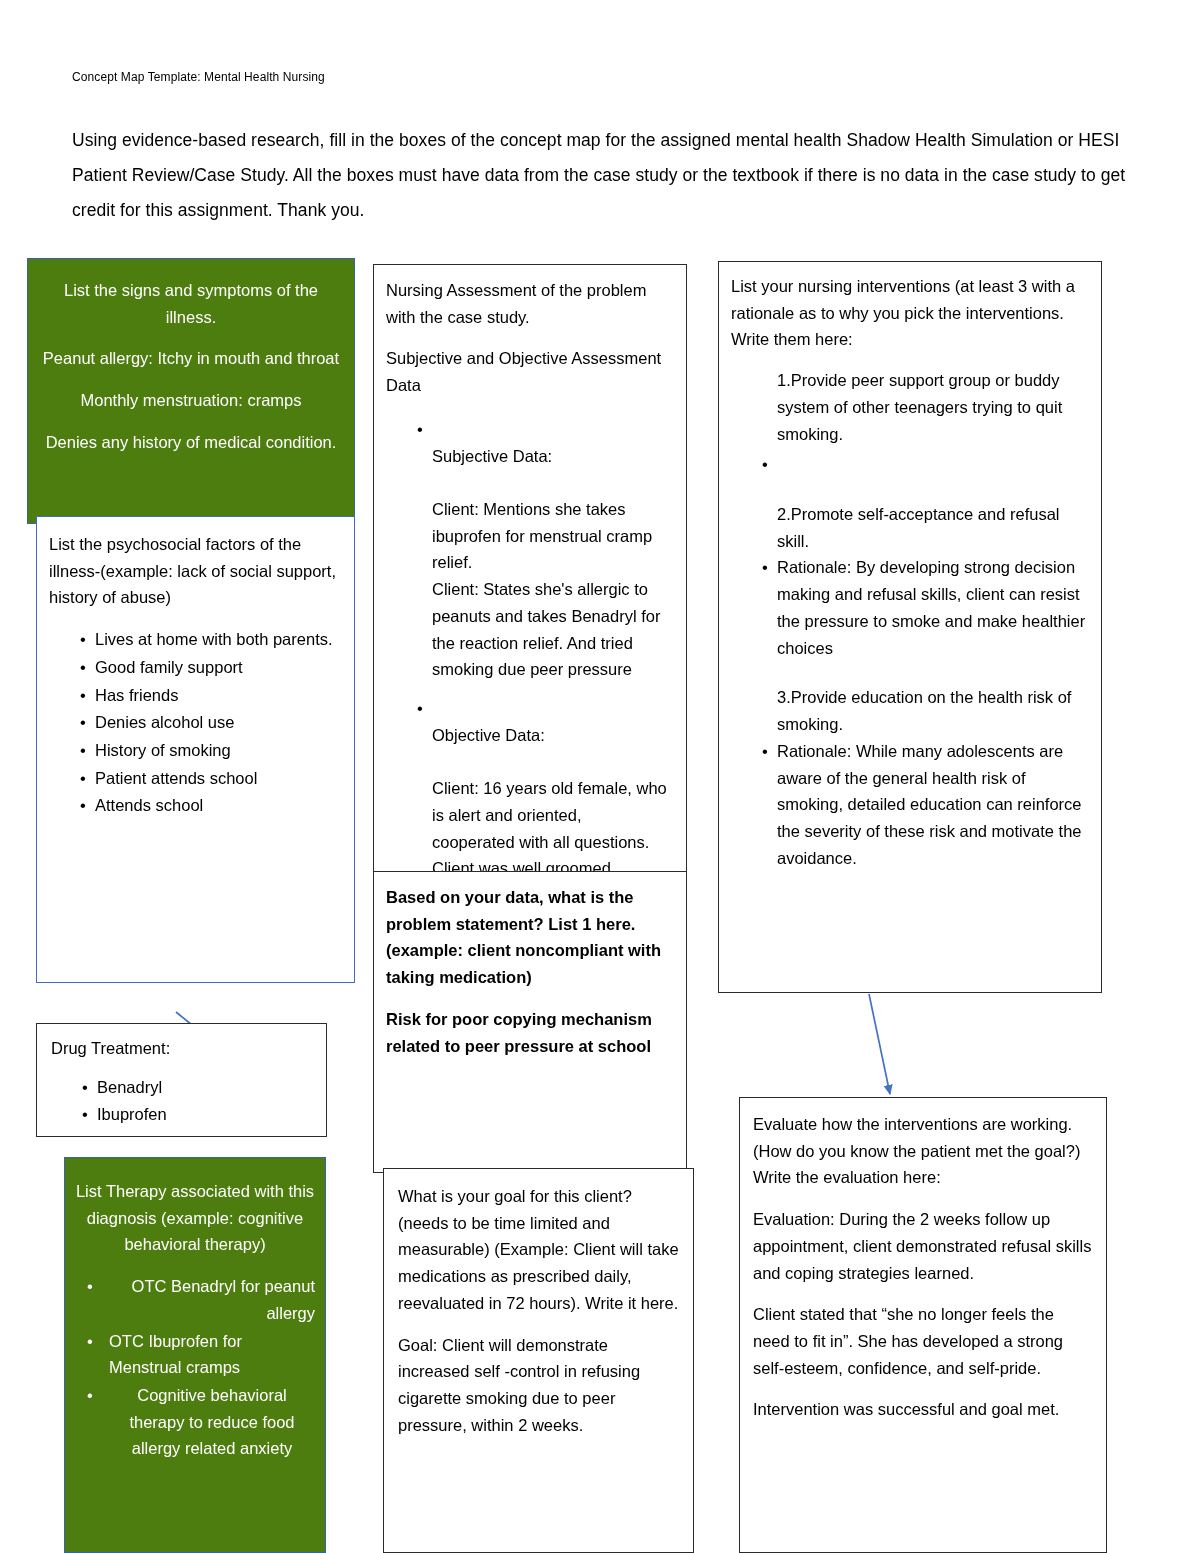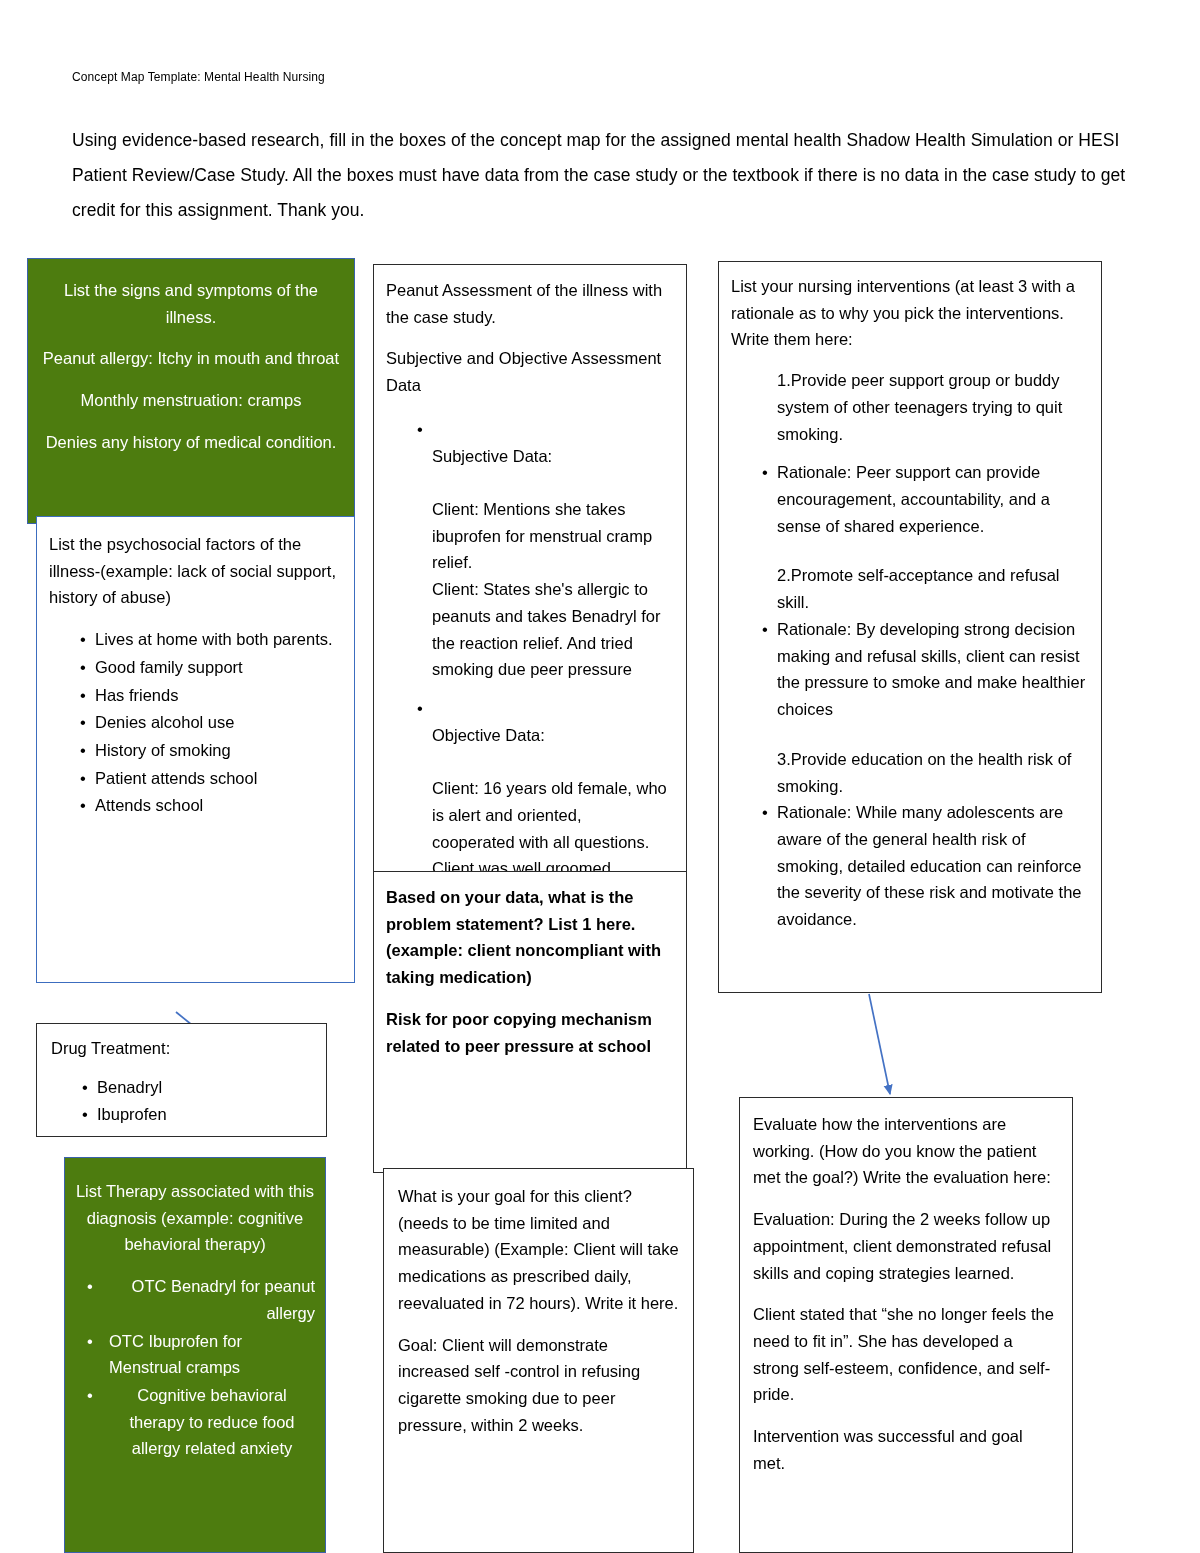--- a/index.html
+++ b/index.html
@@ -96,21 +96,21 @@
   #box-signs       { left: 27px;  top: 258px;  width: 328px;  height: 266px; }
   #box-psychosocial{ left: 36px;  top: 516px;  width: 319px;  height: 467px; }
   #box-drug        { left: 36px;  top: 1023px; width: 291px;  height: 114px; }
   #box-therapy     { left: 64px;  top: 1157px; width: 262px;  height: 396px; }
 
   #box-assessment  { left: 373px; top: 264px;  width: 314px;  height: 613px; }
   #box-problem     { left: 373px; top: 871px;  width: 314px;  height: 302px; font-weight: bold; }
   #box-goal        { left: 383px; top: 1168px; width: 311px;  height: 385px; }
 
   #box-interventions{ left: 718px; top: 261px; width: 384px;  height: 732px; }
-  #box-evaluation  { left: 739px; top: 1097px; width: 334px;  height: 456px; }
+  #box-evaluation  { left: 739px; top: 1097px; width: 368px;  height: 456px; }
 
   
   #box-assessment .pad { overflow: hidden; height: 100%; box-sizing: border-box; }
 
   
   svg.connectors {
     position: absolute;
     left: 0; top: 0;
     width: 1200px; height: 1553px;
     pointer-events: none;
@@ -216,21 +216,21 @@
         <li>
             <span class="bullet">•</span>
             <span class="btext">Cognitive behavioral therapy to reduce food allergy related anxiety</span>
           </li>
       </ul>
     </div>
   </div>
 
   <div class="box outline" id="box-assessment">
     <div class="pad" style="padding-top:12px;padding-left:12px;">
-      <p>Peanut Assessment of the illness with the case study.</p>
+      <p>Nursing Assessment of the problem with the case study.</p>
       <p style="margin-bottom:17px;">Subjective and Objective Assessment Data</p>
       <ul class="bl wide">
         <li>
           <span class="bullet">•</span>
           <span class="btext">
             <span>Subjective Data:</span><br>
             <span>Client: Mentions she takes ibuprofen for menstrual cramp relief.
 Client: States she's allergic to peanuts and takes Benadryl for the reaction relief. And tried smoking due peer pressure</span>
           </span>
         </li>
@@ -259,27 +259,26 @@
       <p>What is your goal for this client? (needs to be time limited and measurable) (Example: Client will take medications as prescribed daily, reevaluated in 72 hours). Write it here.</p>
       <p>Goal: Client will  demonstrate increased self -control in refusing cigarette smoking due to peer pressure, within 2 weeks.</p>
     </div>
   </div>
 
   <div class="box outline" id="box-interventions">
     <div class="pad" style="padding-top:11px;padding-left:12px;">
       <p style="margin-bottom:14px;">List your nursing interventions (at least 3 with a rationale as to why you pick the interventions. Write them here:</p>
 
       <ul class="bl">
-        <li style="margin-bottom:12px;">
+        <li style="margin-bottom:4px;">
           <span class="bullet"></span>
           <span class="btext">1.Provide peer support group or buddy system of other teenagers trying to quit smoking.</span>
         </li>
         <li>
           <span class="bullet">•</span>
-          <span class="btext">Rationale: Peer support can provide encouragement, accountability, and a sense of shared experience.</span>
         </li>
       </ul>
       <div class="spacer-line"></div>
 
       <ul class="bl">
         <li style="margin-bottom:0;">
           <span class="bullet"></span>
           <span class="btext">2.Promote self-acceptance and refusal skill.</span>
         </li>
         <li>

